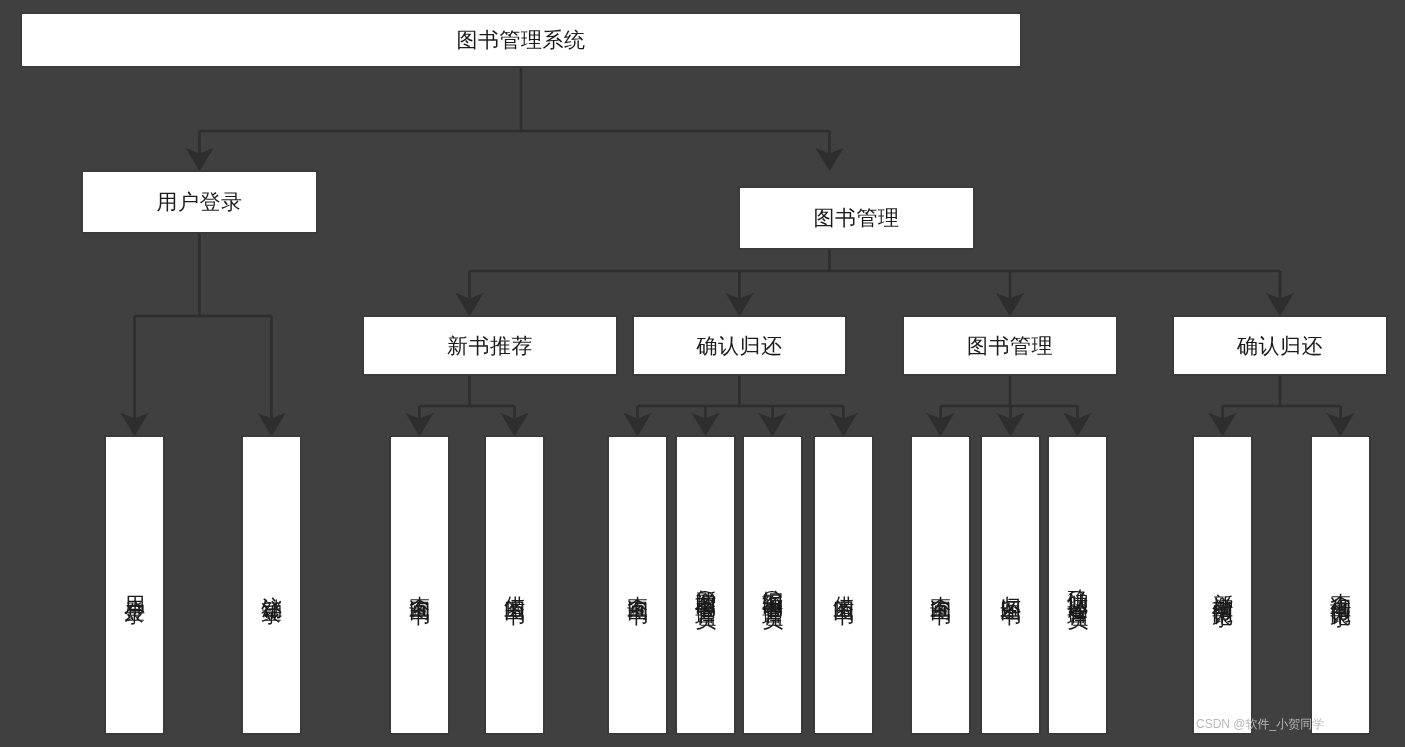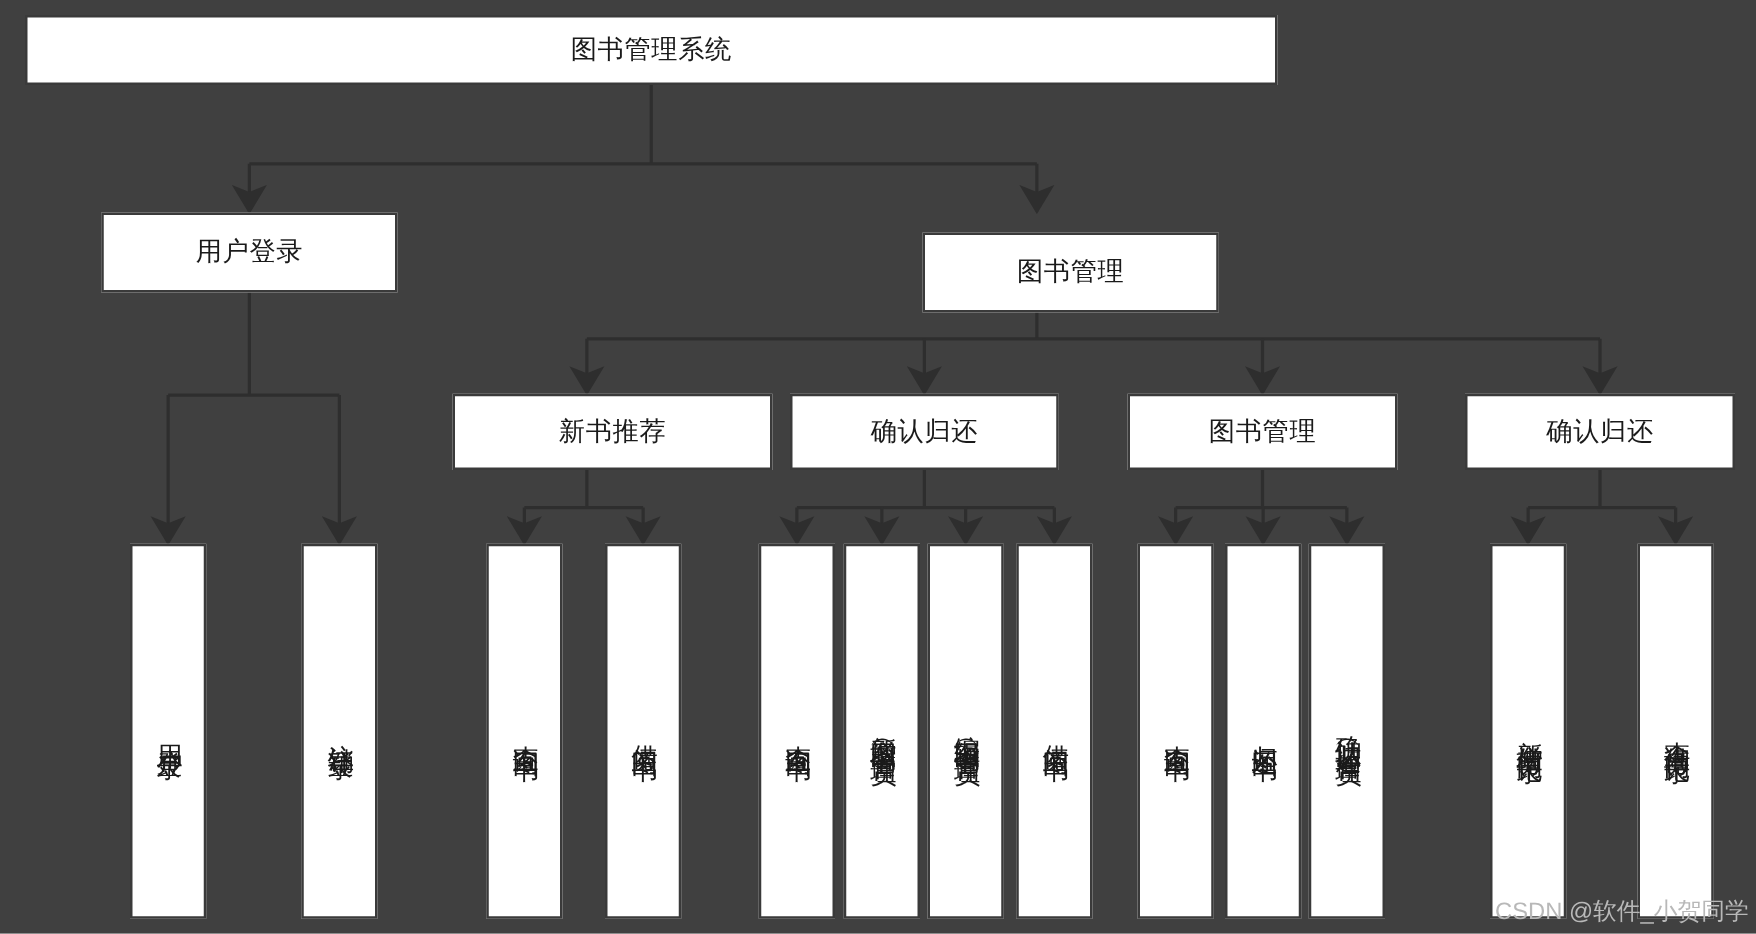--- a/index.html
+++ b/index.html
@@ -56,21 +56,21 @@
   .node.leaf .node-label {
     writing-mode: vertical-rl;
     text-orientation: upright;
     font-size: 21px;
     line-height: 1.35;
     letter-spacing: 3px;
     white-space: nowrap;
   }
   .watermark {
     position: absolute;
-    font-size: 19px;
+    font-size: 12px;
     color: #b8b8b8;
     white-space: nowrap;
     z-index: 6;
     font-family: "Liberation Sans", "DejaVu Sans", sans-serif;
   }
 </style>
 </head>
 <body>
 
 <div id="canvas">

